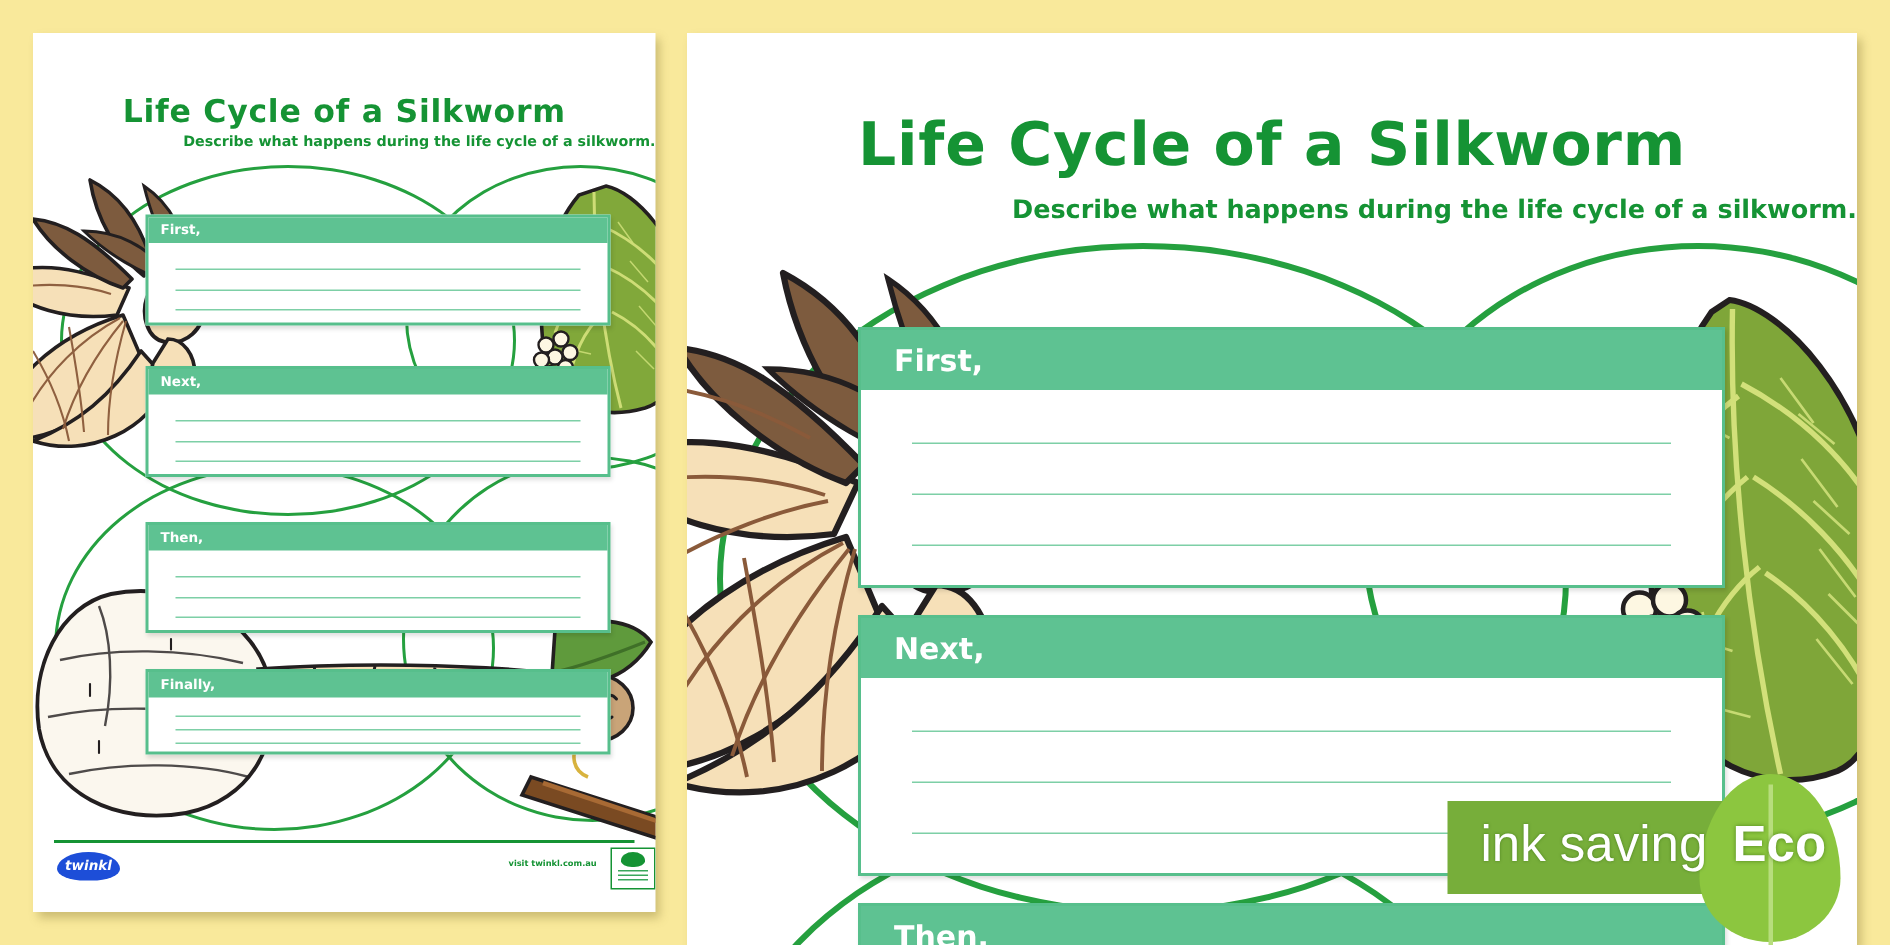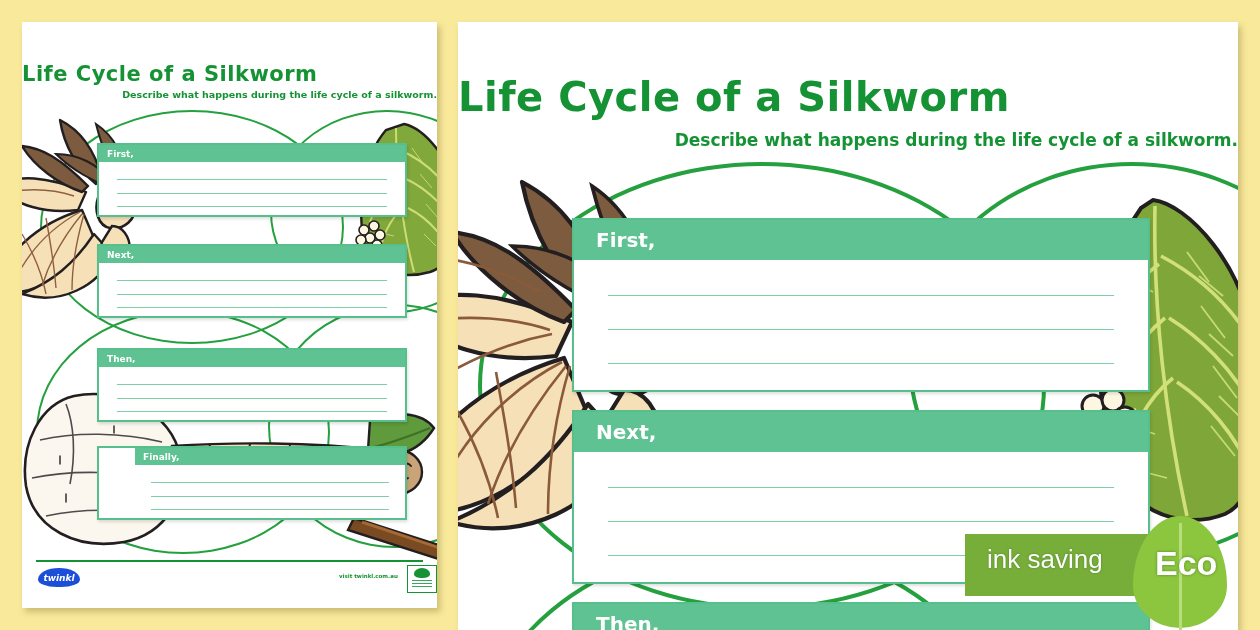--- a/index.html
+++ b/index.html
@@ -15,21 +15,21 @@
     position:absolute;background:#ffffff;overflow:hidden;
     box-shadow:3px 4px 6px rgba(120,105,40,.35);
   }
   #page-left  { left:22px;  top:22px;  width:415px; height:586px; }
   #page-right { left:458px; top:22px;  width:780px; height:608px; }
 
   .sheet{position:absolute;inset:0;overflow:hidden;}
 
   
   .title{
-    position:absolute;left:0;right:0;text-align:left;
+    position:absolute;left:0;right:0;text-align:center;
     color:#159334;font-weight:bold;
     font-family:"DejaVu Sans",sans-serif;
     letter-spacing:.5px;white-space:nowrap;
   }
   .subtitle{
     position:absolute;left:0;right:0;text-align:right;
     color:#159334;font-weight:bold;
     font-family:"DejaVu Sans",sans-serif;white-space:nowrap;
   }
   #page-left  .title   { top:40px; font-size:21px; }
@@ -96,21 +96,21 @@
   #eco-badge{
     position:absolute;left:965px;top:534px;width:295px;height:62px;
     z-index:40;
   }
   #eco-badge .plate{
     position:absolute;left:0;top:0;width:243px;height:62px;
     background:#77ae3a;
   }
   #eco-badge .ink-label{
     position:absolute;left:22px;top:10px;
-    color:#ffffff;font-size:26px;
+    color:#ffffff;font-size:34px;
     font-family:"Liberation Sans",sans-serif;
     text-shadow:0 0 2px rgba(40,90,10,.55);
     white-space:nowrap;
   }
   #eco-badge .leaf{
     position:absolute;left:168px;top:-18px;width:94px;height:112px;
     background:#8cc63f;
     border-radius:50% 50% 50% 50%/62% 62% 38% 38%;
     box-shadow:inset 0 0 0 0 #000;
   }
@@ -269,21 +269,21 @@
       <div class="bar">
         <span>Then,</span>
       </div>
       <div class="lines">
         <div class="rule" style="top:33%"></div>
         <div class="rule" style="top:58%"></div>
         <div class="rule" style="top:83%"></div>
       </div>
     </div>
 
-    <div class="frame" style="left:75px;top:424px;width:310px;height:74px;padding-left:36px;">
+    <div class="frame" style="left:75px;top:424px;width:310px;height:57px;">
       <div class="bar">
         <span>Finally,</span>
       </div>
       <div class="lines">
         <div class="rule" style="top:33%"></div>
         <div class="rule" style="top:58%"></div>
         <div class="rule" style="top:83%"></div>
       </div>
     </div>
 

